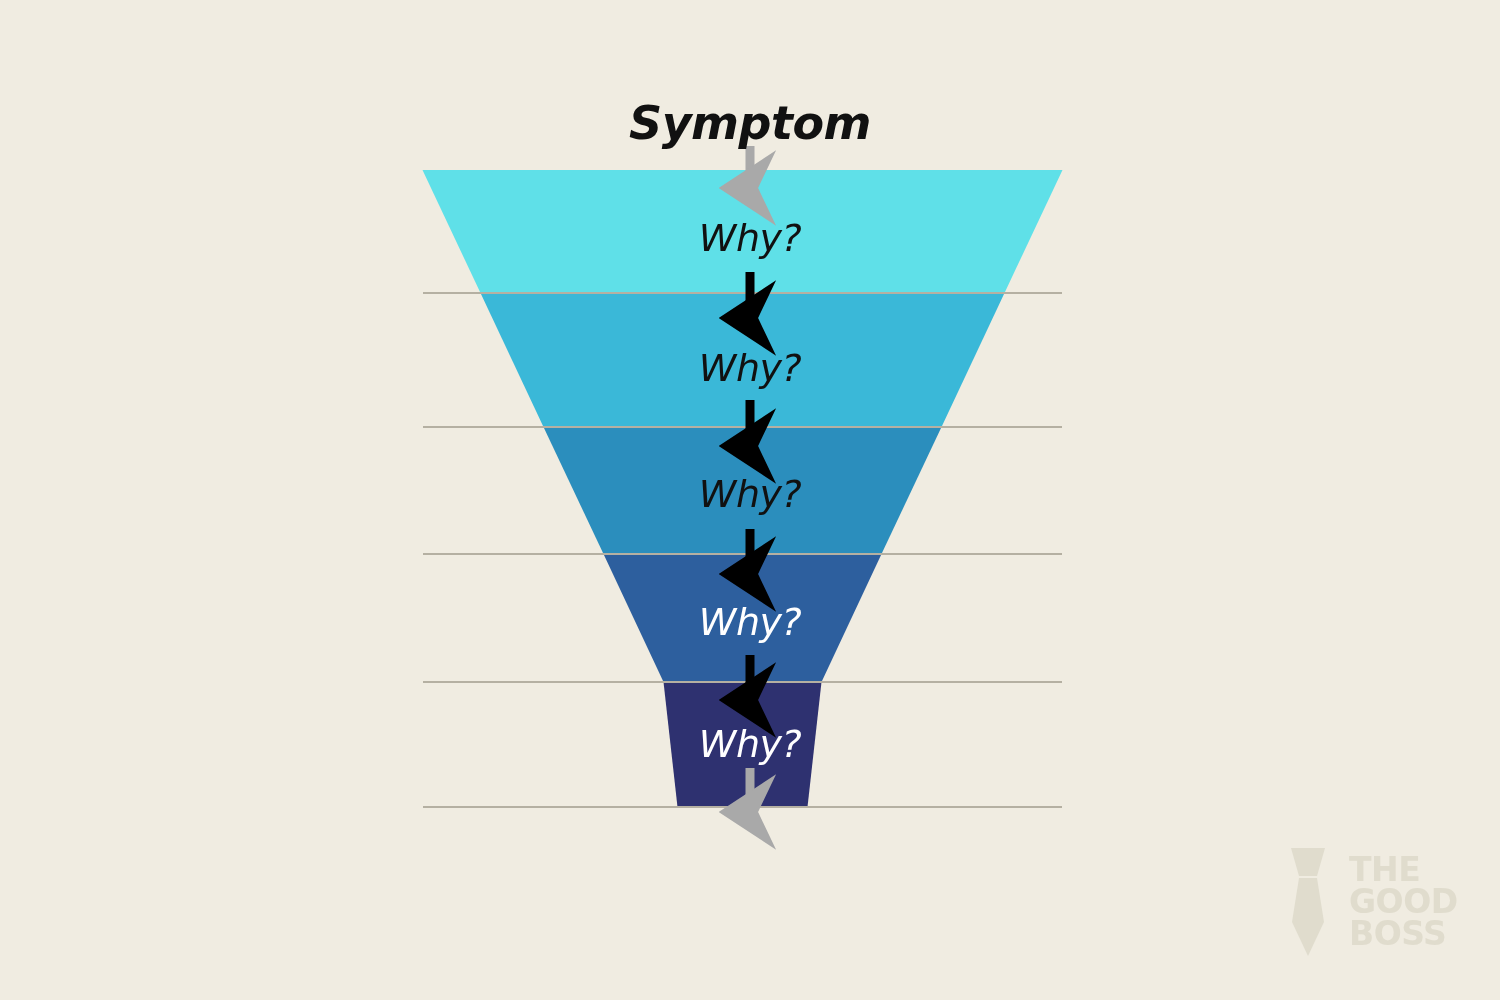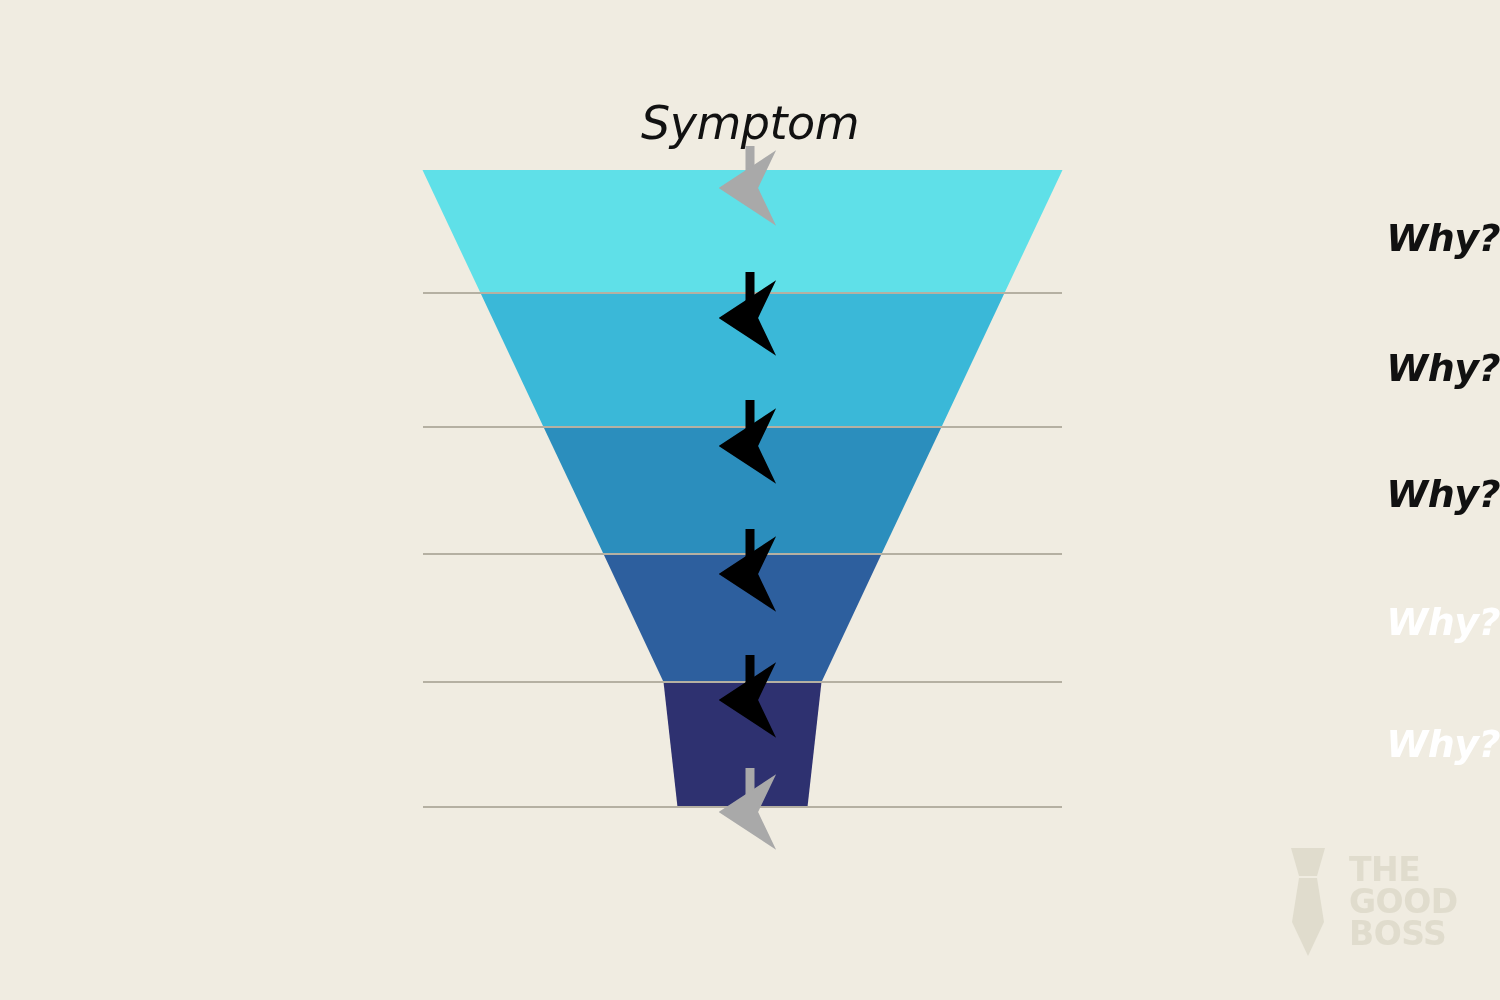--- a/index.html
+++ b/index.html
@@ -25,42 +25,42 @@
     top: 0;
     width: 1500px;
     height: 1000px;
   }
   .cap-label {
     position: absolute;
     width: 100%;
     text-align: center;
     font-family: "DejaVu Sans", sans-serif;
     font-style: italic;
-    font-weight: 400;
+    font-weight: 700;
     color: #111111;
     letter-spacing: -0.5px;
     white-space: nowrap;
   }
   #label-symptom {
     top: 96px;
     font-size: 46px;
     line-height: 54px;
   }
   #label-rootcause {
     top: 828px;
     font-size: 46px;
     line-height: 54px;
   }
   .why-label {
     position: absolute;
     width: 100%;
-    text-align: right;
+    text-align: center;
     font-family: "DejaVu Sans", sans-serif;
     font-style: italic;
-    font-weight: 700;
+    font-weight: 400;
     font-size: 38px;
     line-height: 44px;
     letter-spacing: -0.5px;
     white-space: nowrap;
   }
   .why-dark { color: #111111; }
   .why-light { color: #ffffff; }
   #watermark {
     position: absolute;
     left: 1277px;

